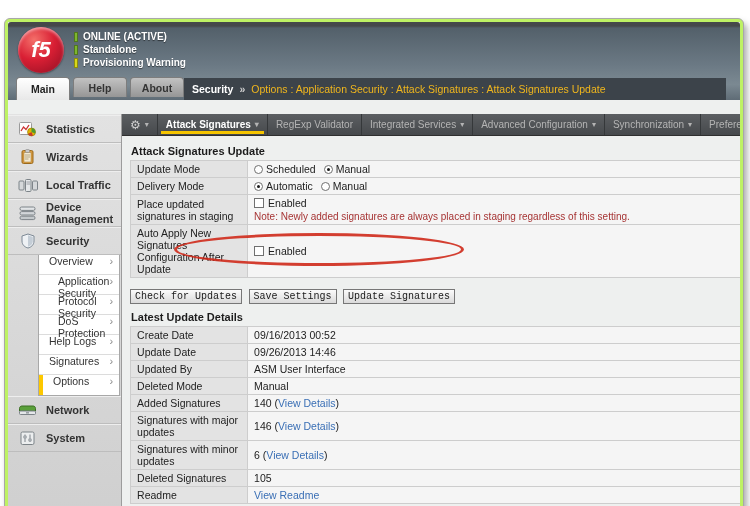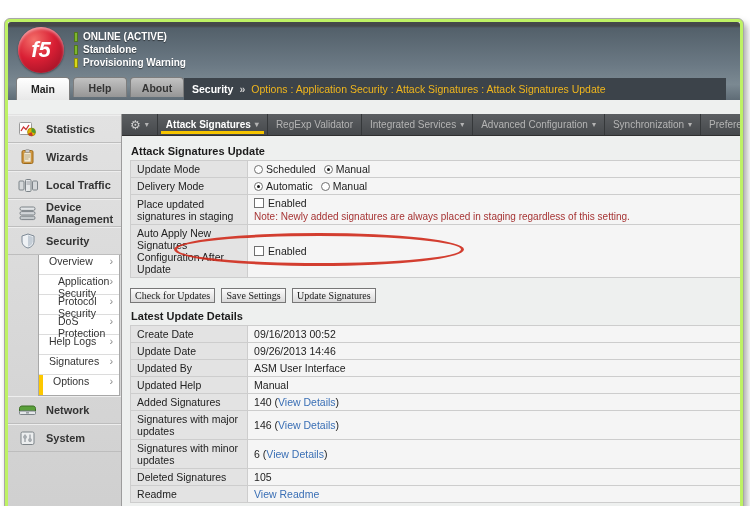--- a/index.html
+++ b/index.html
@@ -105,21 +105,21 @@
   .radio.checked::after { content:""; position:absolute; left:2px; top:2px; width:3px; height:3px; border-radius:50%; background:#1a1a1a; }
   .opt-label { margin-right:8px; }
   .cbox {
     display:inline-block; width:10px; height:10px; border:1px solid #707070; background:#fff;
     margin-right:4px; vertical-align:-1px; cursor:pointer;
   }
   .note { color:#a63434; font-size:10px; margin-top:2px; }
 
   .btn-row { padding:5px 0 4px; }
   .btn {
-    font-family:Liberation Serif, serif; font-size:10px; color:#1a1a1a;
+    font-family:Liberation Mono, monospace; font-size:10px; color:#1a1a1a;
     background:linear-gradient(#fbfbfb,#dadada); border:1px solid #777; padding:1px 4px;
     margin-right:2px; cursor:pointer;
   }
   .hist-row { padding:3px 0 6px; }
 
   a.dlink { color:#3a6fb5; text-decoration:none; cursor:pointer; }
   .paren { color:#222; }
 
   .annotation-ellipse {
     position:absolute; left:166px; top:211px; width:290px; height:33px;
@@ -365,21 +365,21 @@
               </tr>
               <tr>
                 <td class="lbl">Update Date</td>
                 <td class="val">09/26/2013 14:46</td>
               </tr>
               <tr>
                 <td class="lbl">Updated By</td>
                 <td class="val">ASM User Interface</td>
               </tr>
               <tr>
-                <td class="lbl">Updated Help</td>
+                <td class="lbl">Deleted Mode</td>
                 <td class="val">Manual</td>
               </tr>
               <tr>
                 <td class="lbl">Added Signatures</td>
                 <td class="val">
                   <span>140</span>
                   <span class="paren">(</span><a class="dlink">View Details</a><span class="paren">)</span>
                 </td>
               </tr>
               <tr>

